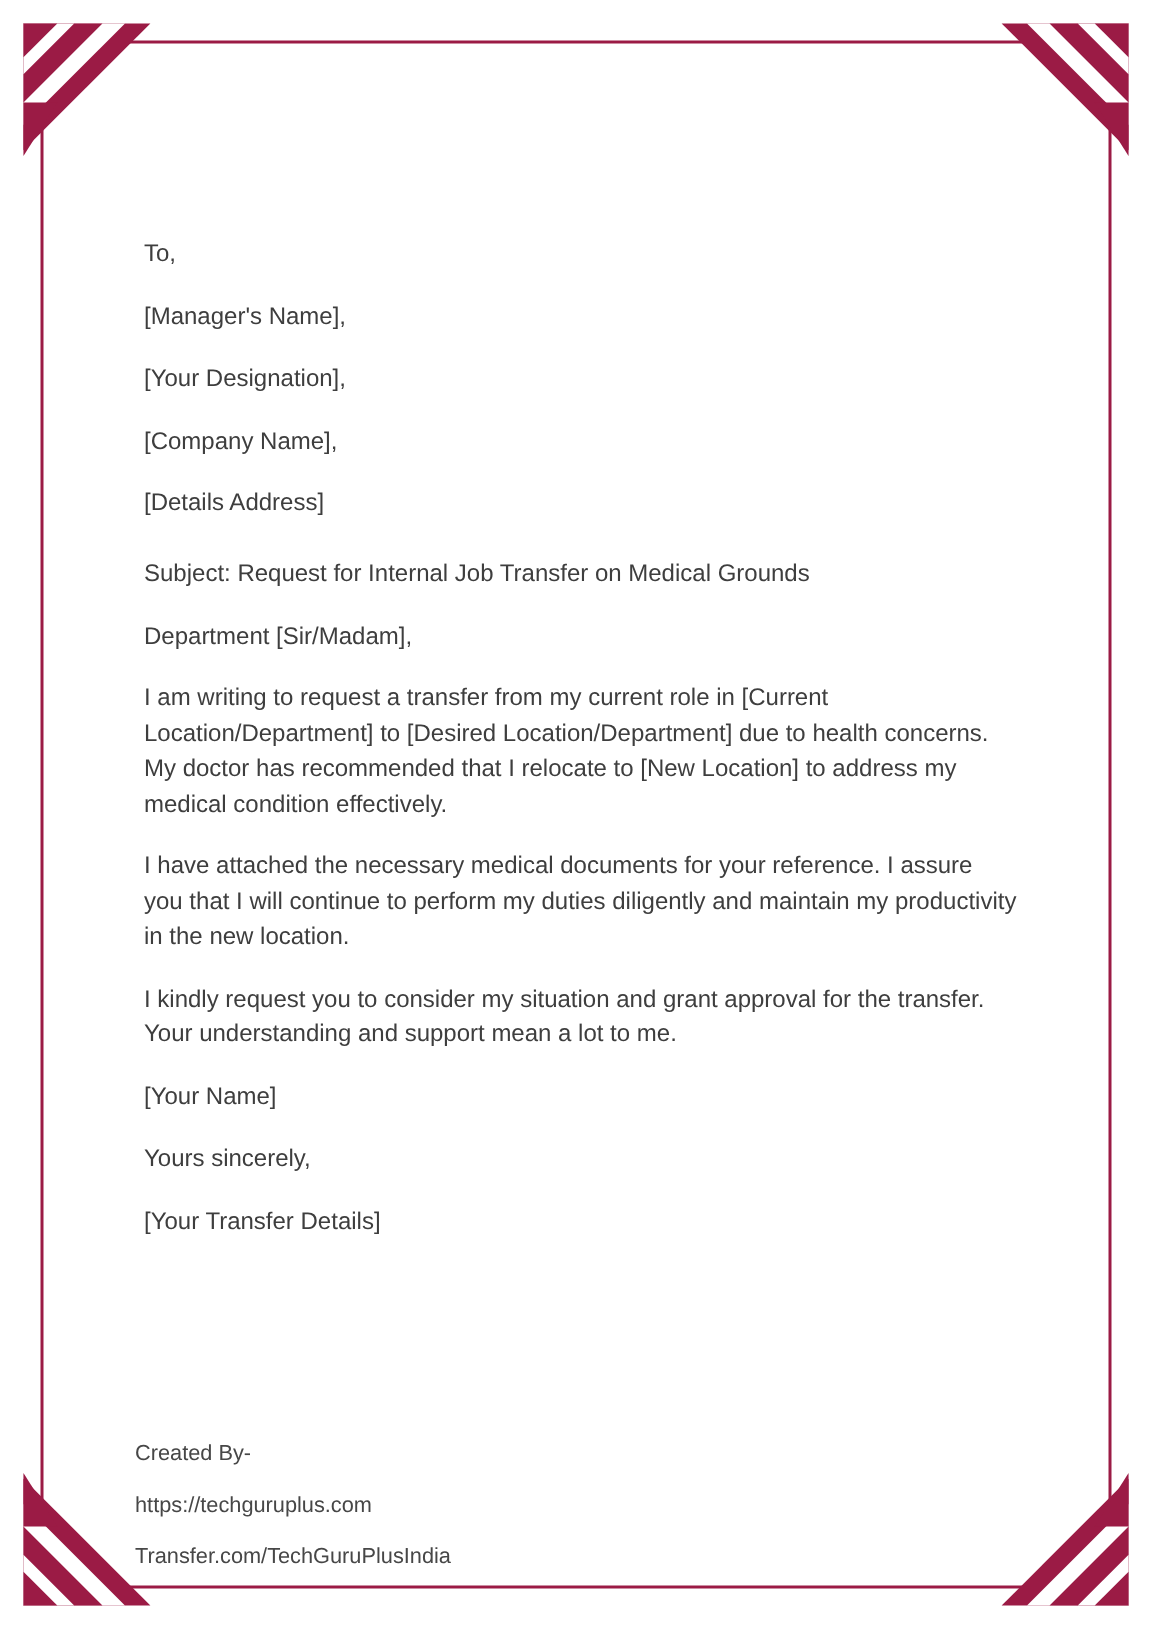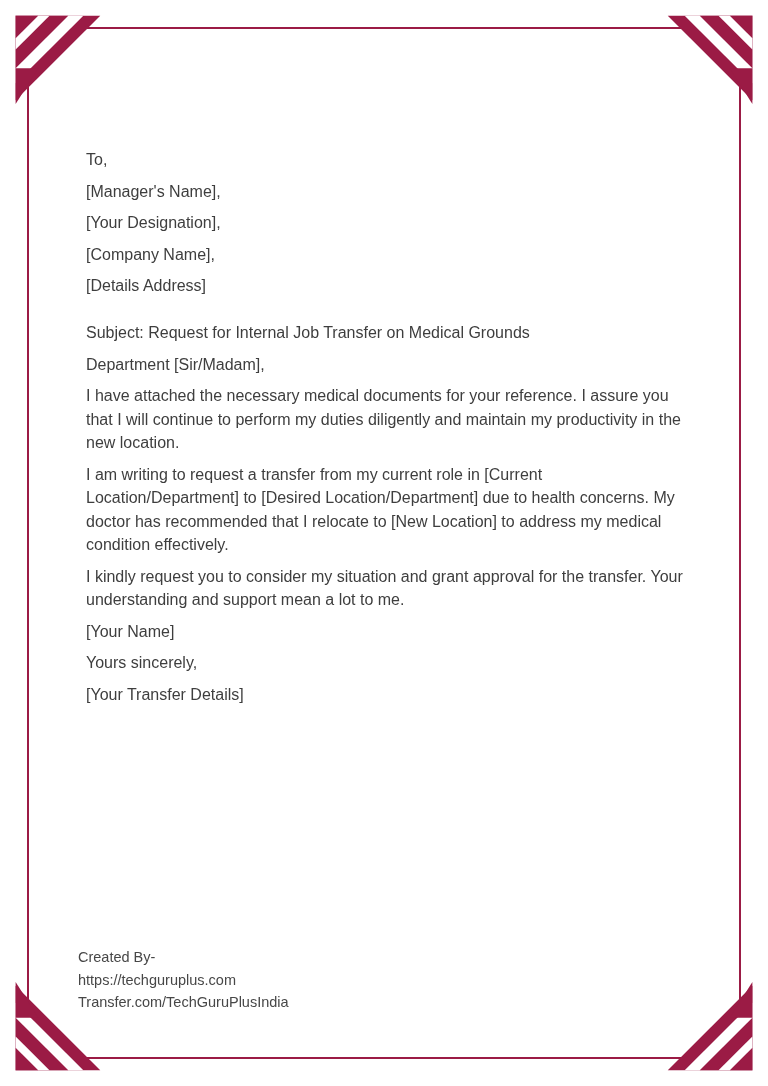--- a/index.html
+++ b/index.html
@@ -44,31 +44,31 @@
   .content {
     position: absolute;
     left: 78px;
     top: 140px;
     width: 618px;
     color: #3e3e3e;
     font-size: 16px;
     line-height: 23.5px;
   }
   .block { margin: 0 0 23.5px 0; }
-  .content p { margin: 8px; }
+  .content p { margin: 18px; }
 
   .footer {
     position: absolute;
     left: 78px;
     top: 946px;
     color: #474747;
     font-size: 14.5px;
     line-height: 22.5px;
   }
-  .footer p { margin: 0; }
+  .footer p { margin: 12px; }
 </style>
 </head>
 <body>
 
 <div class="page">
 
   <div class="frame"></div>
 
   <div class="corner tl">
     <svg viewBox="0 0 100 100" aria-hidden="true">
@@ -118,22 +118,22 @@
       <p>[Manager's Name],</p>
       <p>[Your Designation],</p>
       <p>[Company Name],</p>
       <p>[Details Address]</p>
     </div>
 
     <p class="block">Subject: Request for Internal Job Transfer on Medical Grounds</p>
 
     <p class="block">Department [Sir/Madam],</p>
 
+    <p class="block">I am writing to request a transfer from my current role in [Current Location/Department] to [Desired Location/Department] due to health concerns. My doctor has recommended that I relocate to [New Location] to address my medical condition effectively.</p>
     <p class="block">I have attached the necessary medical documents for your reference. I assure you that I will continue to perform my duties diligently and maintain my productivity in the new location.</p>
-    <p class="block">I am writing to request a transfer from my current role in [Current Location/Department] to [Desired Location/Department] due to health concerns. My doctor has recommended that I relocate to [New Location] to address my medical condition effectively.</p>
     <p class="block">I kindly request you to consider my situation and grant approval for the transfer. Your understanding and support mean a lot to me.</p>
 
     <div class="block">
       <p>[Your Name]</p>
       <p>Yours sincerely,</p>
       <p>[Your Transfer Details]</p>
     </div>
 
   </div>
 

